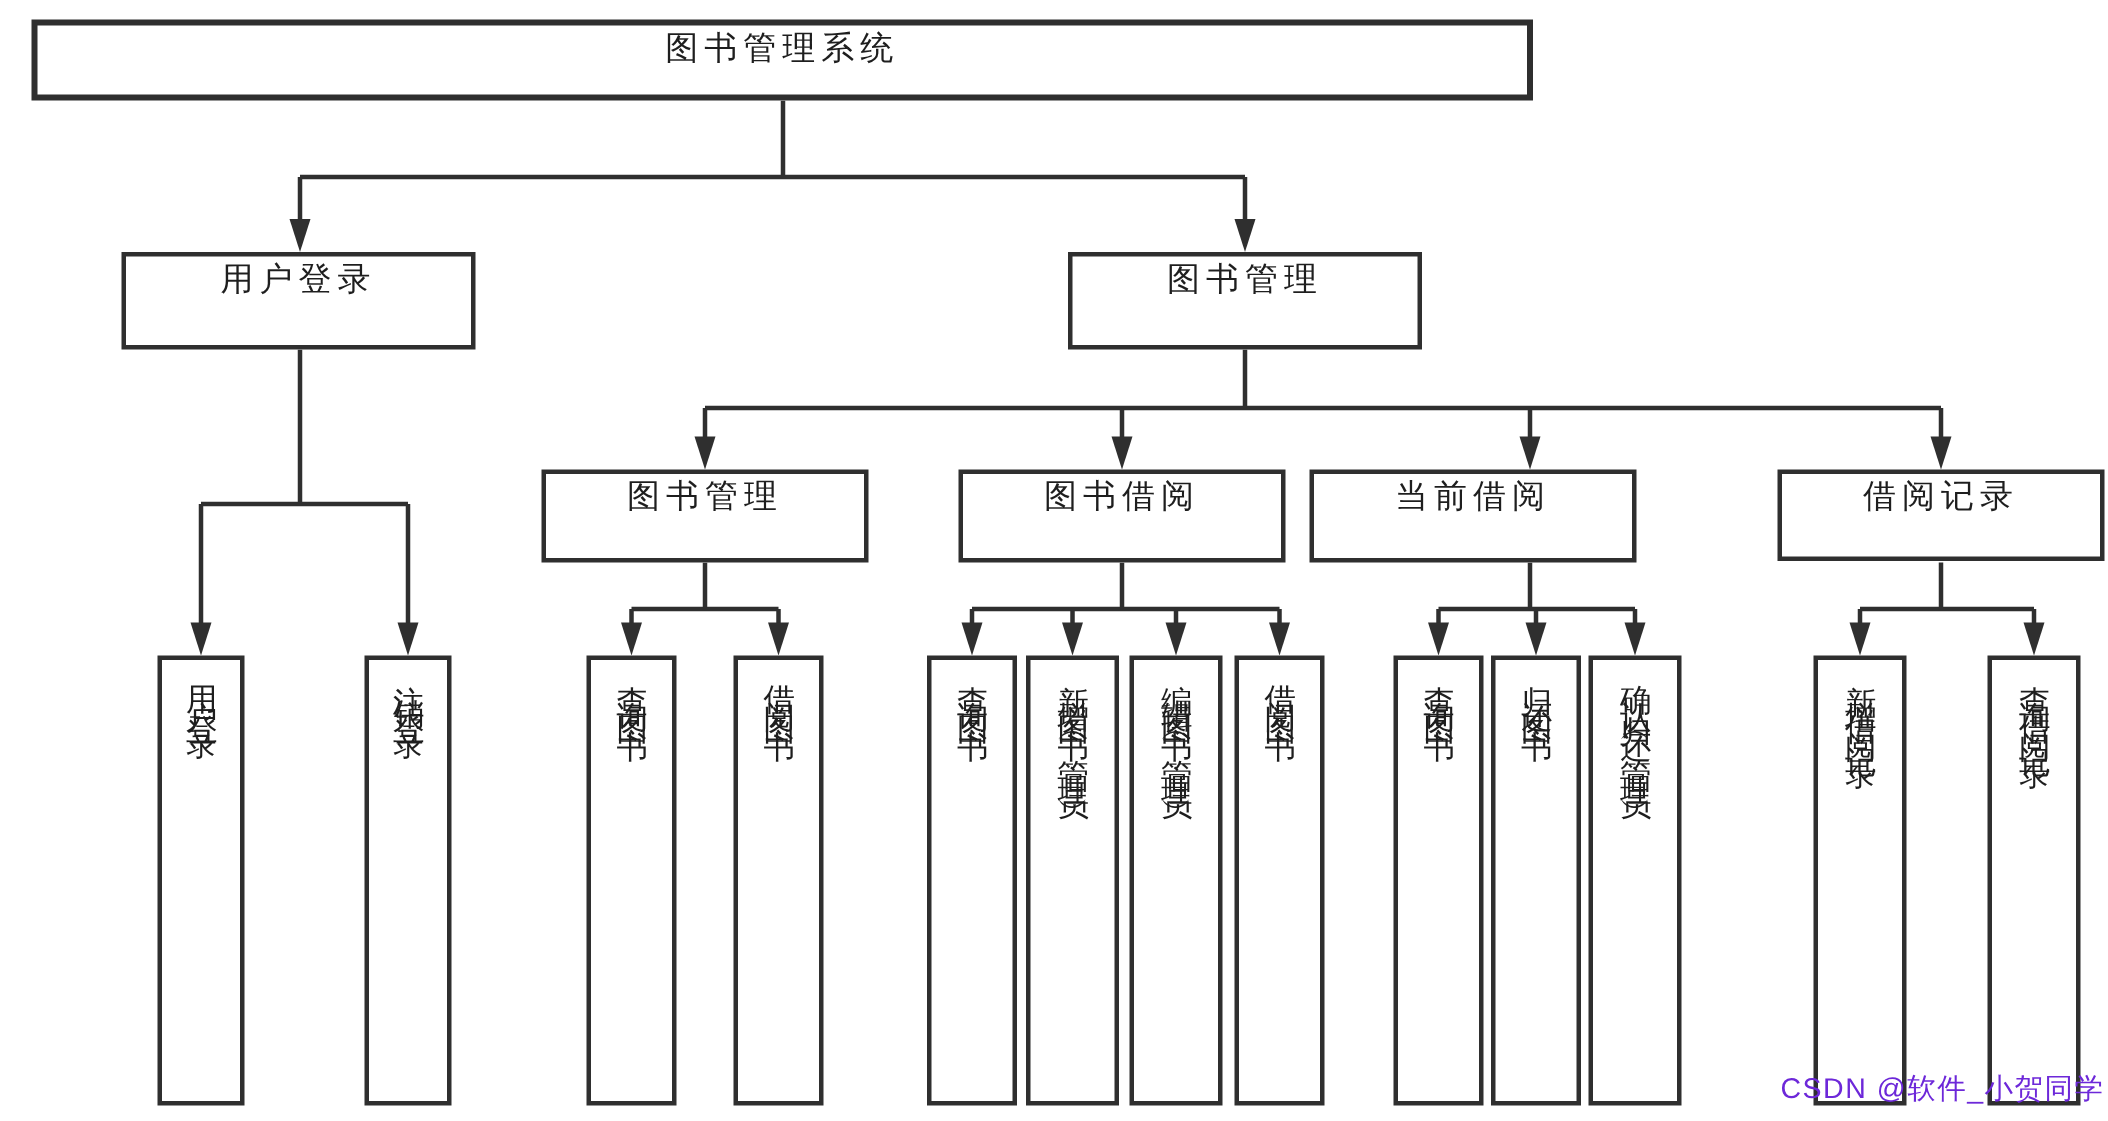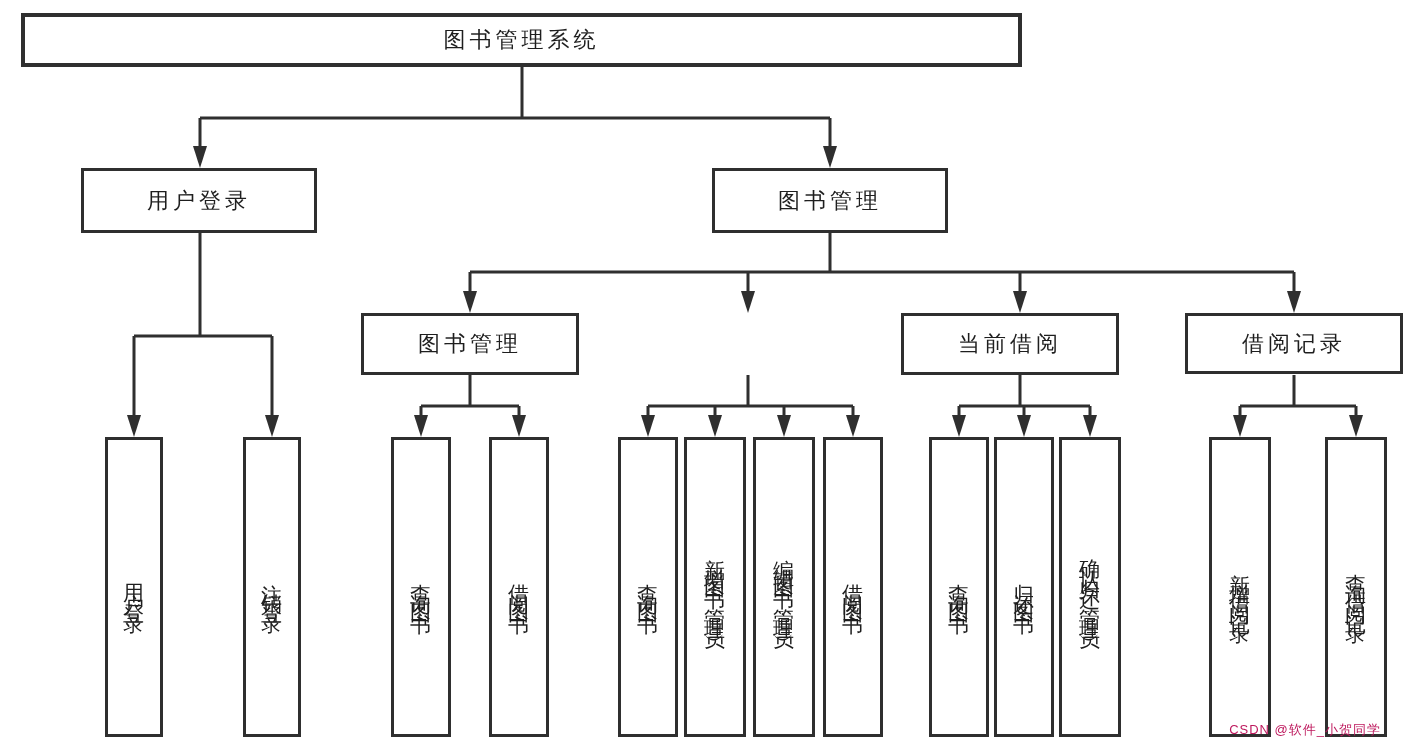--- a/index.html
+++ b/index.html
@@ -17,21 +17,20 @@
     left: 0; top: 0;
     width: 1405px; height: 747px;
     pointer-events: none;
   }
   .node {
     position: absolute;
     box-sizing: border-box;
     background: #ffffff;
     border: 3px solid #2f2f2f;
     display: flex;
-    align-items: center;
     justify-content: center;
   }
   .node.root { border-width: 4px; }
   .hlabel {
     font-size: 22px;
     letter-spacing: 4px;
     white-space: nowrap;
     color: #1e1e1e;
   }
   .vnode { top: 437px; height: 300px; }
@@ -39,25 +38,25 @@
     writing-mode: vertical-rl;
     text-orientation: mixed;
     font-size: 21px;
     line-height: 1;
     letter-spacing: 10px;
     color: #1e1e1e;
     white-space: nowrap;
   }
   .watermark {
     position: absolute;
-    right: 24px;
+    right: 2px;
     bottom: 8px;
-    font-size: 13px;
+    font-size: 19px;
     letter-spacing: 1px;
-    color: #be185d;
+    color: #6d28d9;
     z-index: 5;
     white-space: nowrap;
   }
 </style>
 </head>
 <body>
 
 <div class="stage">
 
   <svg class="wires" viewBox="0 0 1405 747">
@@ -100,21 +99,24 @@
   <div class="node" style="left:81px; top:168px; width:236px; height:65px;">
     <span class="hlabel">用户登录</span>
   </div>
   <div class="node" style="left:712px; top:168px; width:236px; height:65px;">
     <span class="hlabel">图书管理</span>
   </div>
 
   <div class="node" style="left:361px; top:313px; width:218px; height:62px;">
     <span class="hlabel">图书管理</span>
   </div>
-  <div class="node" style="left:901px; top:313px; width:218px; height:62px;">
+  <div class="node" style="left:639px; top:313px; width:218px; height:62px;">
+    <span class="hlabel">图书借阅</span>
+  </div>
+  <div class="node" style="left:873px; top:313px; width:218px; height:62px;">
     <span class="hlabel">当前借阅</span>
   </div>
   <div class="node" style="left:1185px; top:313px; width:218px; height:61px;">
     <span class="hlabel">借阅记录</span>
   </div>
 
   <div class="node vnode" style="left:105px; width:58px;">
     <span class="vlabel">用户登录</span>
   </div>
   <div class="node vnode" style="left:243px; width:58px;">

